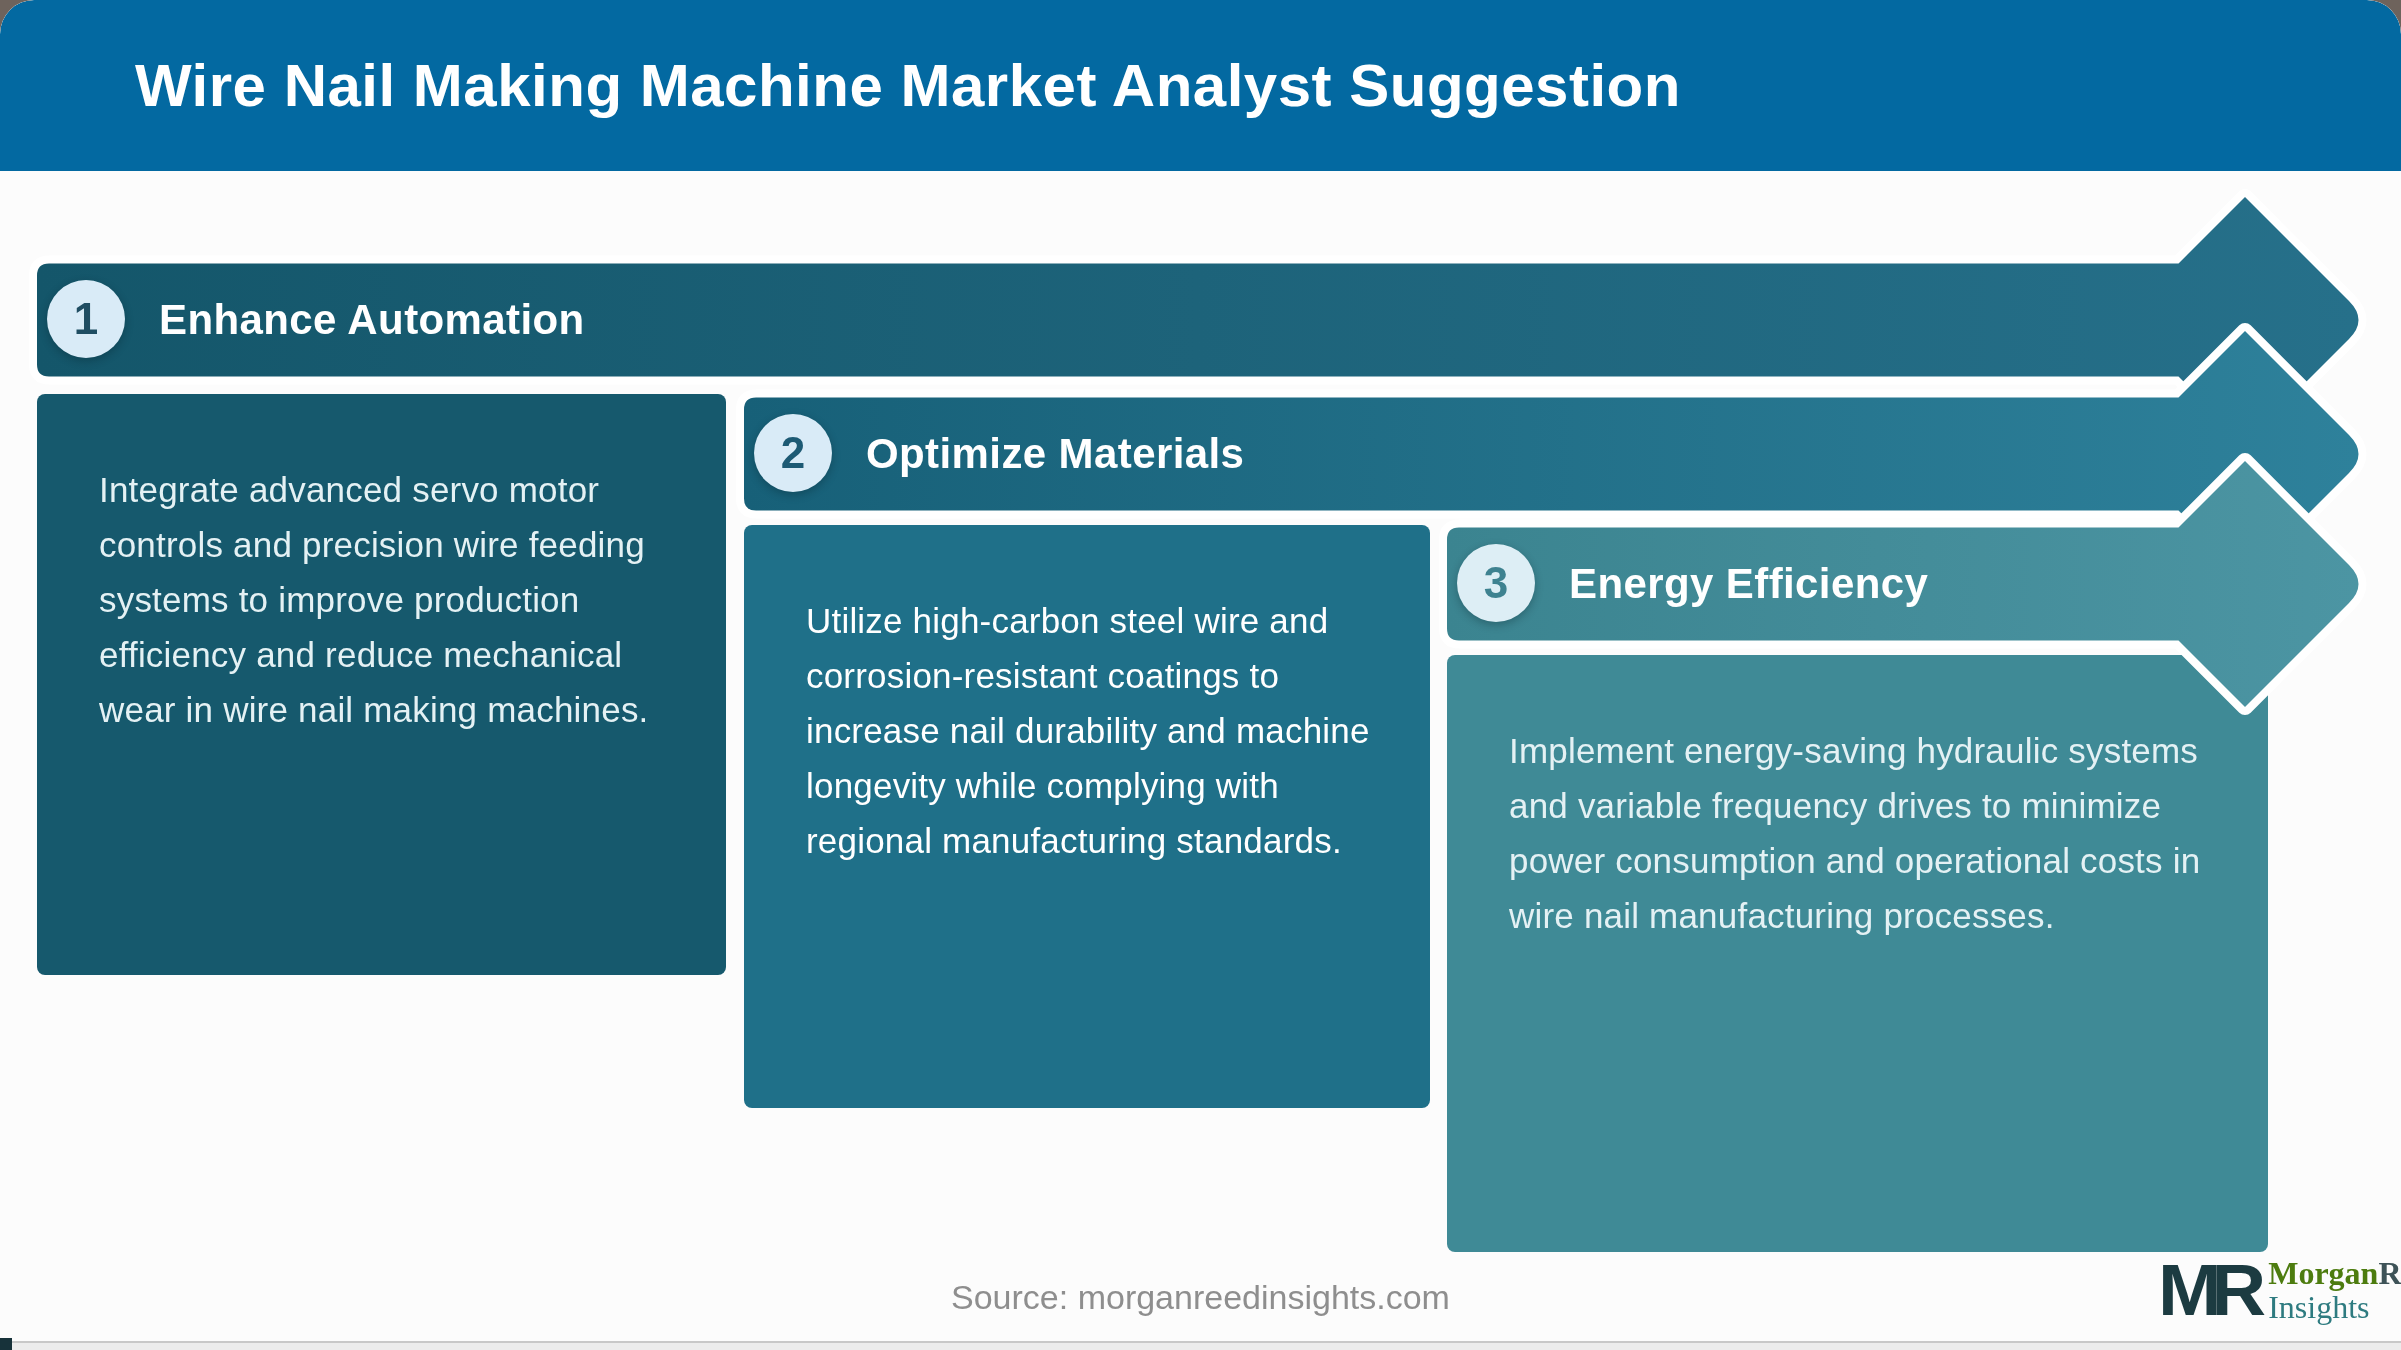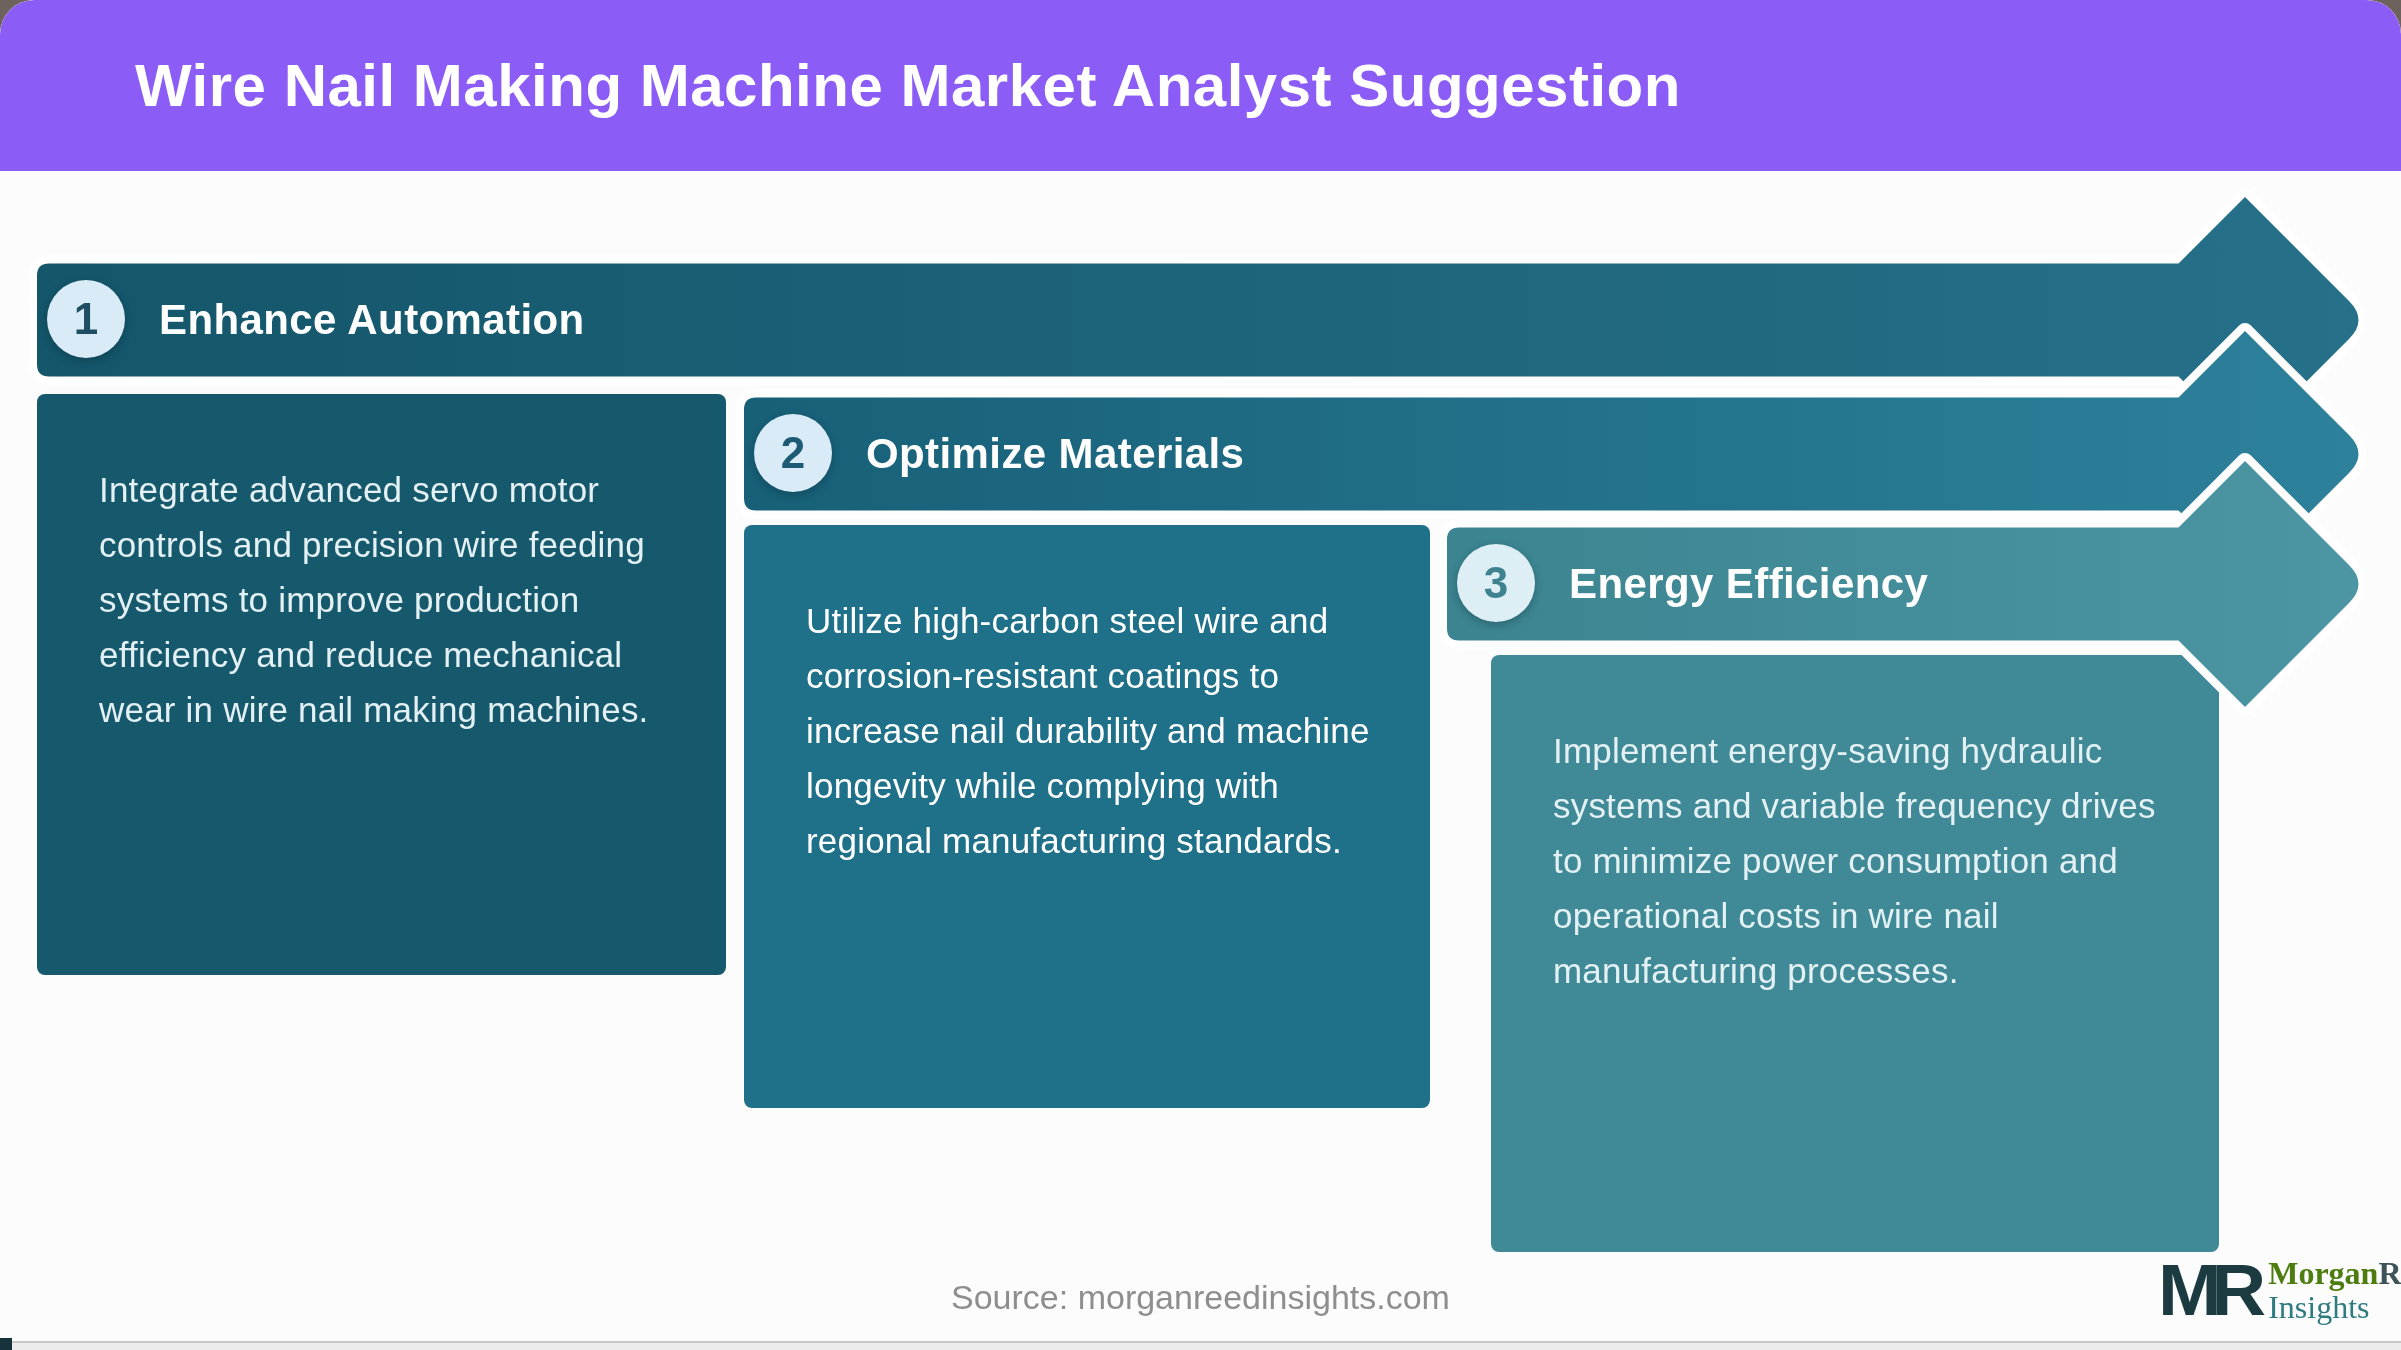--- a/index.html
+++ b/index.html
@@ -43,21 +43,21 @@
   }
   #heading0{left:159px;top:263px;}
   #heading1{left:866px;top:397px;}
   #heading2{left:1569px;top:527px;}
   .desc-box{
     position:absolute;border-radius:8px;box-sizing:border-box;
     padding:68px 52px 8px 62px;
   }
   #box0{left:37px;top:394px;width:689px;height:581px;}
   #box1{left:744px;top:525px;width:686px;height:583px;}
-  #box2{left:1447px;top:655px;width:728px;height:597px;margin-left:44px;}
+  #box2{left:1447px;top:655px;width:821px;height:597px;}
   .desc{margin:0;font-size:35px;line-height:55px;letter-spacing:.2px;}
   .source{
     position:absolute;left:0;top:1278px;width:2401px;
     text-align:center;font-size:34px;
   }
   .logo{
     position:absolute;left:2158px;top:1256px;
     display:flex;align-items:center;gap:12px;
   }
   .monogram{
@@ -73,21 +73,21 @@
   }
   .corner-dot{
     position:absolute;left:0;top:1338px;width:12px;height:12px;background:#17323A;
   }
 </style>
 </head>
 <body style="background: rgb(110, 99, 92);">
 
 <div class="card" style="background: rgb(252, 252, 252);">
 
-  <header class="header" style="background: #8b5cf6;">
+  <header class="header" style="background: #0369a1;">
     <h1 class="title" style="color: rgb(255, 255, 255);">Wire Nail Making Machine Market Analyst Suggestion</h1>
   </header>
 
   <svg class="arrow" id="arrow0" viewBox="17 176.5 2371 286" width="2371" height="286" style="left: 17px; top: 176.5px; z-index: 1;">
       <defs>
         <linearGradient id="grad0" x1="0" y1="0" x2="1" y2="0">
           <stop offset="0%" stop-color="#14566A"></stop>
           <stop offset="100%" stop-color="#26708A"></stop>
         </linearGradient>
       </defs>

